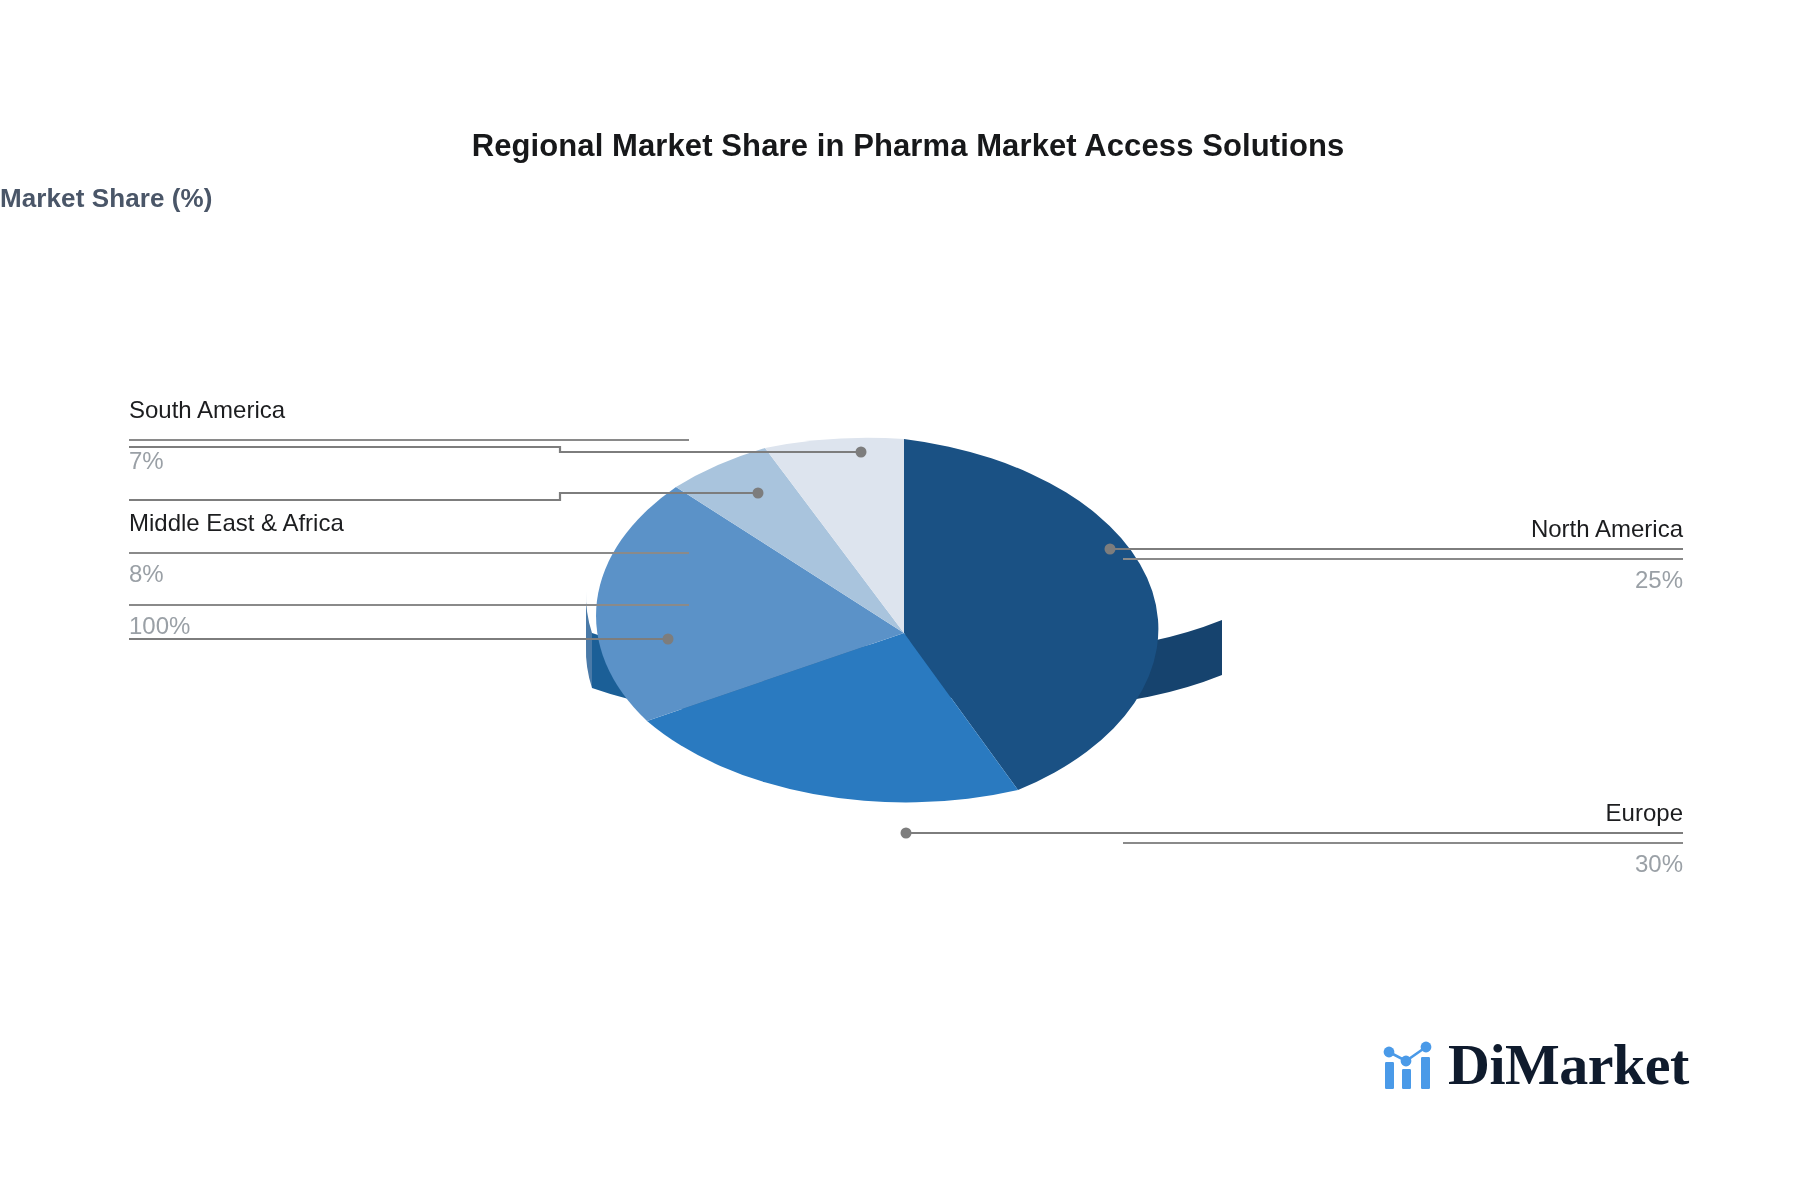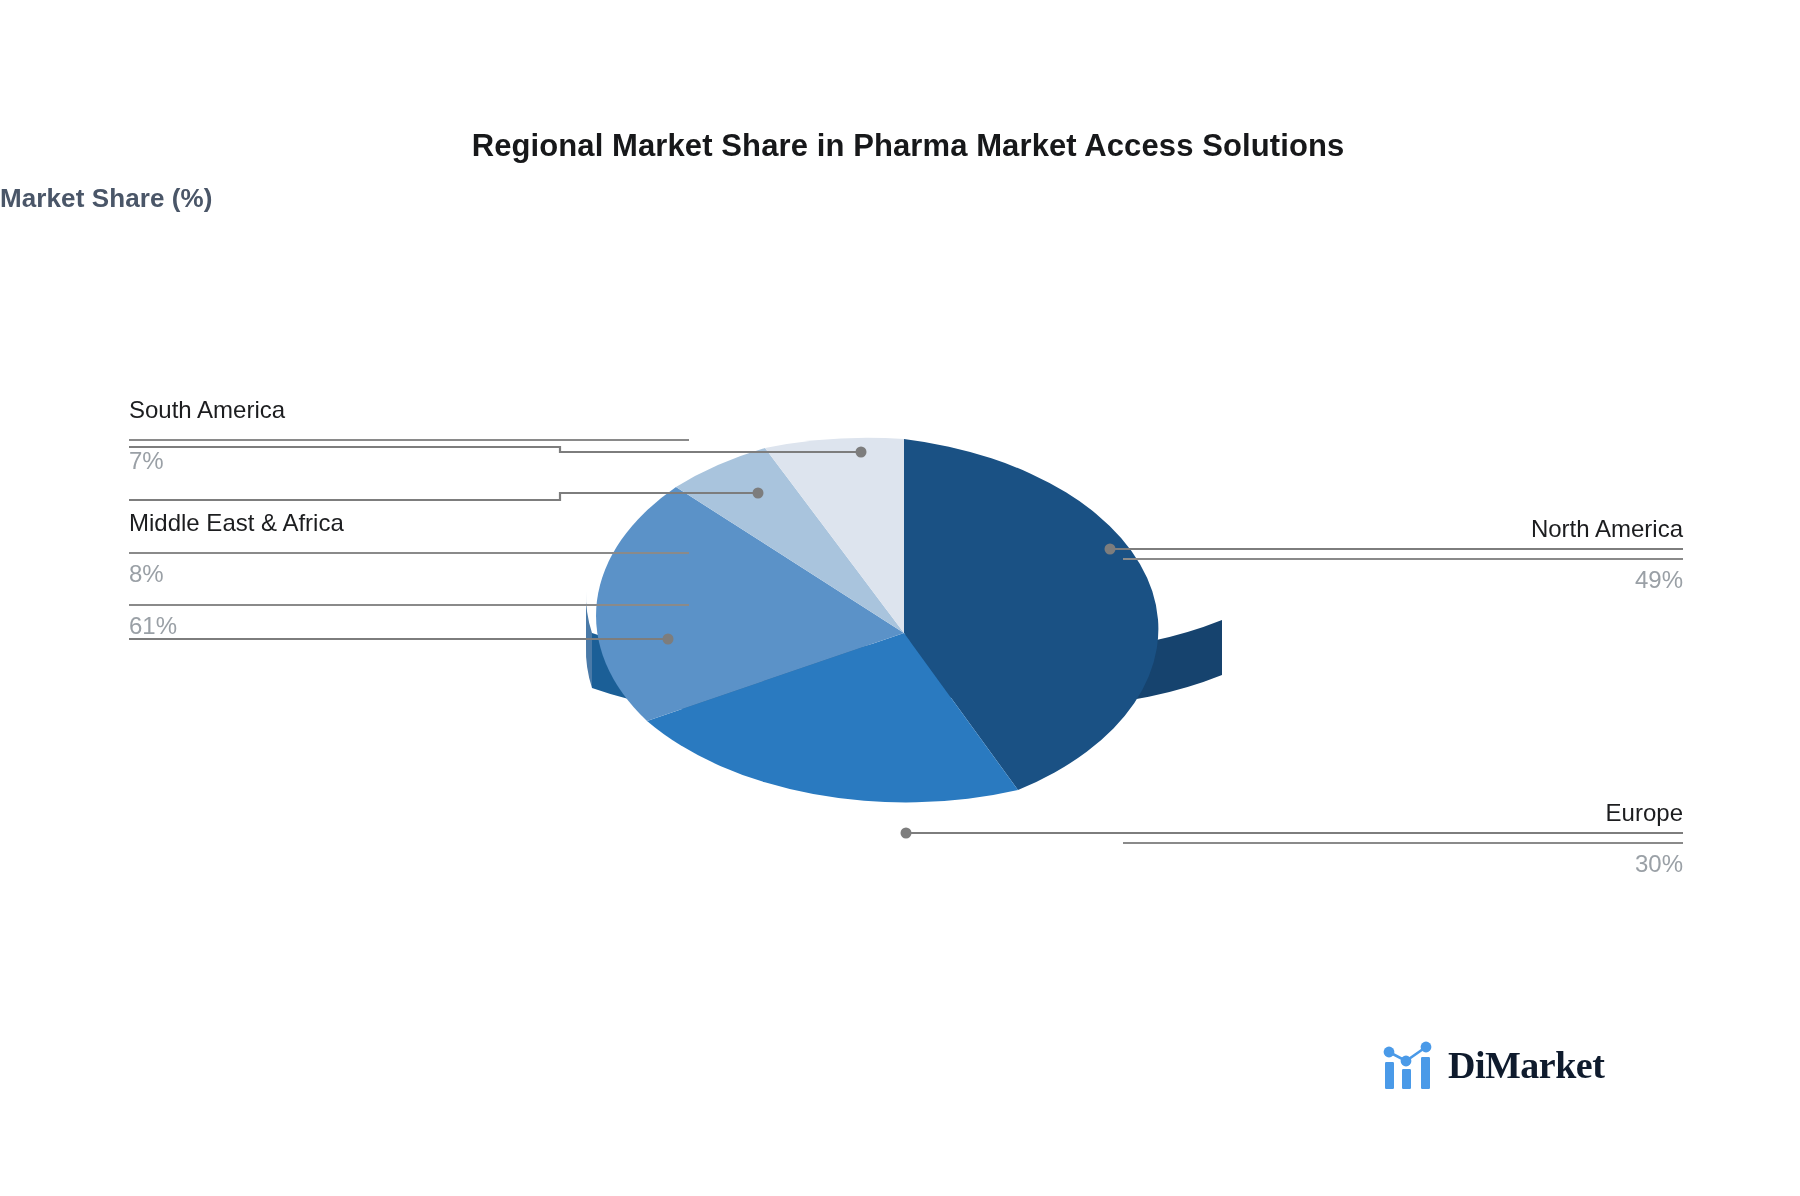--- a/index.html
+++ b/index.html
@@ -91,21 +91,21 @@
     position: absolute;
     left: 1383px;
     top: 1038px;
     display: flex;
     align-items: center;
     gap: 13px;
   }
   .logo-mark { display: block; }
   .logo-text {
     font-family: "Liberation Serif", serif;
-    font-size: 38px;
+    font-size: 58px;
     font-weight: bold;
     color: #0f1b2d;
     letter-spacing: -0.5px;
     line-height: 54px;
   }
 </style>
 </head>
 <body>
 
 <div class="page">
@@ -168,27 +168,27 @@
     </div>
 
     <div class="callout left" style="left:129px; top:470px; width:560px;margin-top:38px;">
       <span class="cl-name">Middle East &amp; Africa</span>
       <span class="cl-rule"></span>
       <span class="cl-val">8%</span>
     </div>
 
     <div class="callout left" style="left:129px; top:604px; width:560px;">
       <span class="cl-rule"></span>
-      <span class="cl-val">61%</span>
+      <span class="cl-val">100%</span>
     </div>
 
     <div class="callout right" style="left:1123px; top:514px; width:560px;">
       <span class="cl-name">North America</span>
       <span class="cl-rule"></span>
-      <span class="cl-val">49%</span>
+      <span class="cl-val">25%</span>
     </div>
 
     <div class="callout right" style="left:1123px; top:798px; width:560px;">
       <span class="cl-name">Europe</span>
       <span class="cl-rule"></span>
       <span class="cl-val">30%</span>
     </div>
   </div>
 
   <div class="logo">

